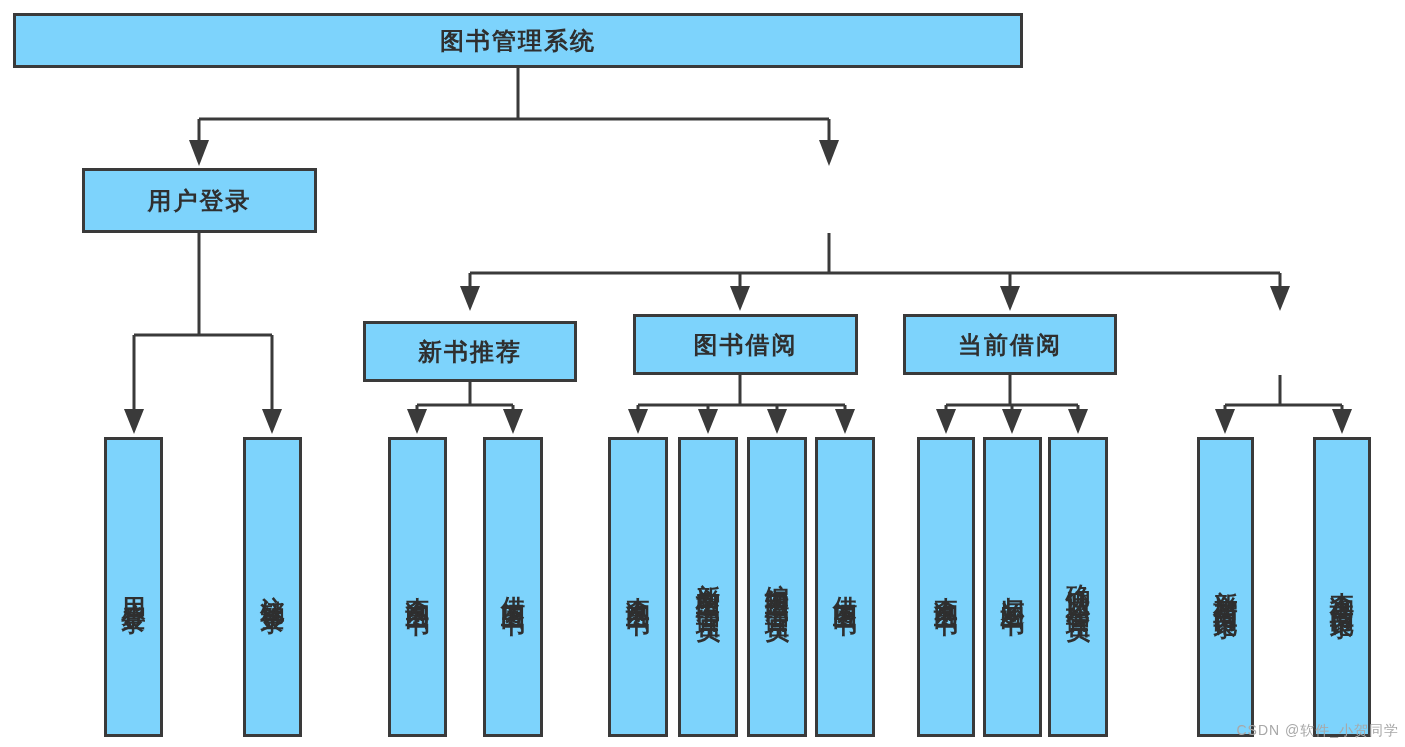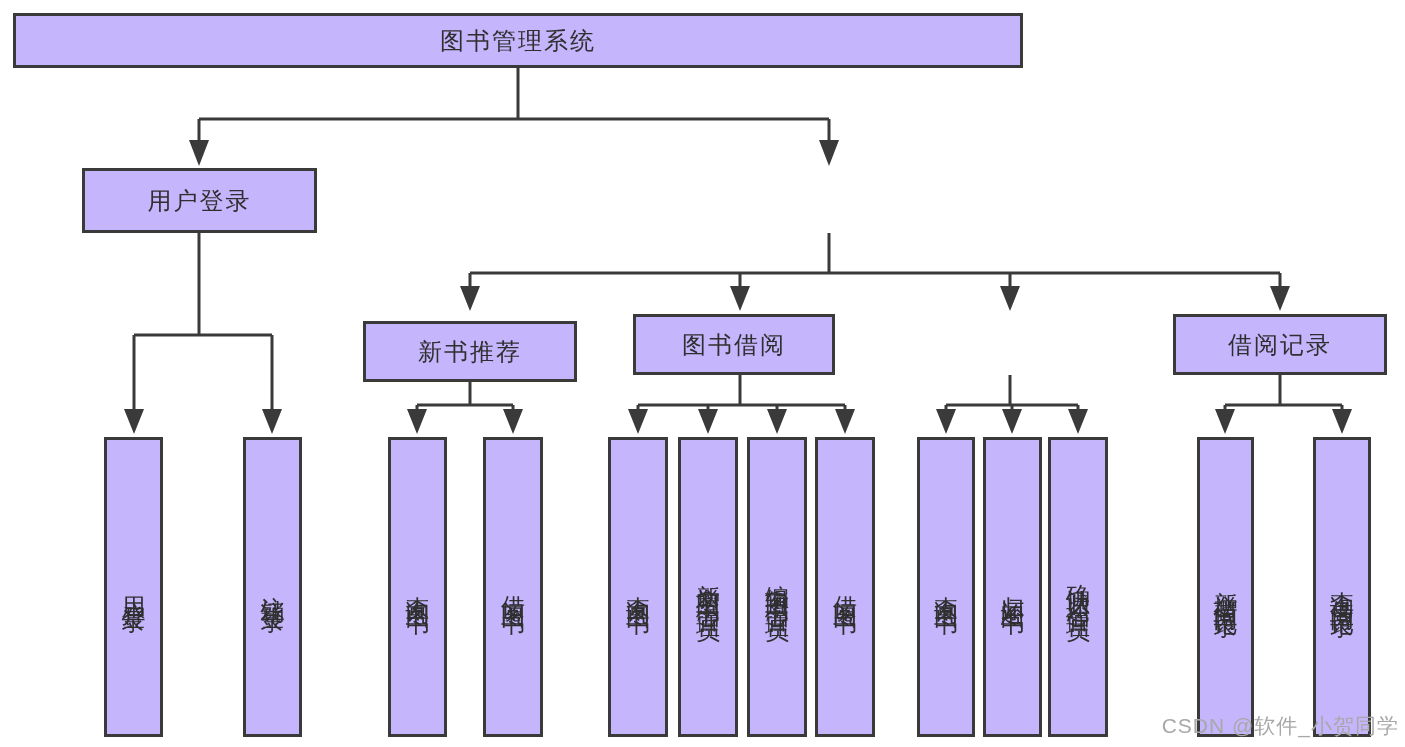--- a/index.html
+++ b/index.html
@@ -26,45 +26,46 @@
     stroke: var(--color-line, #3a3a3a);
     stroke-width: 3;
     fill: none;
   }
   .ahead polygon {
     fill: var(--color-line, #3a3a3a);
   }
   .node {
     position: absolute;
     box-sizing: border-box;
-    background: #c4b5fd;
+    background: #7dd3fc;
     border: 3px solid var(--color-border, #3a3a3a);
     display: flex;
     align-items: center;
     justify-content: center;
     z-index: 2;
+    font-weight: bold;
   }
   .hbox .label {
     font-size: 24px;
     letter-spacing: 2px;
     white-space: nowrap;
   }
   .vbox .label {
     writing-mode: vertical-rl;
     text-orientation: mixed;
     font-size: 24px;
     letter-spacing: 5px;
     line-height: 1;
     white-space: nowrap;
   }
   #watermark {
     position: absolute;
     right: 6px;
     bottom: 7px;
-    font-size: 21px;
+    font-size: 14px;
     letter-spacing: 1px;
     color: var(--color-watermark, #a8a8a8);
     z-index: 5;
     white-space: nowrap;
   }
 </style>
 </head>
 <body>
 
 <div id="stage">
@@ -131,25 +132,25 @@
     <span class="label">图书管理系统</span>
   </div>
 
   <div class="node hbox" style="left:82px; top:168px; width:235px; height:65px;">
     <span class="label">用户登录</span>
   </div>
 
   <div class="node hbox" style="left:363px; top:321px; width:214px; height:61px;">
     <span class="label">新书推荐</span>
   </div>
-  <div class="node hbox" style="left:633px; top:314px; width:202px; height:61px;">
+  <div class="node hbox" style="left:633px; top:314px; width:225px; height:61px;">
     <span class="label">图书借阅</span>
   </div>
-  <div class="node hbox" style="left:1173px; top:314px; width:214px; height:61px;">
-    <span class="label">借阅记录</span>
+  <div class="node hbox" style="left:903px; top:314px; width:214px; height:61px;">
+    <span class="label">当前借阅</span>
   </div>
 
   <div class="node vbox" style="left:104px; top:437px; width:59px; height:300px;">
     <span class="label">用户登录</span>
   </div>
   <div class="node vbox" style="left:243px; top:437px; width:59px; height:300px;">
     <span class="label">注销登录</span>
   </div>
 
   <div class="node vbox" style="left:388px; top:437px; width:59px; height:300px;">

